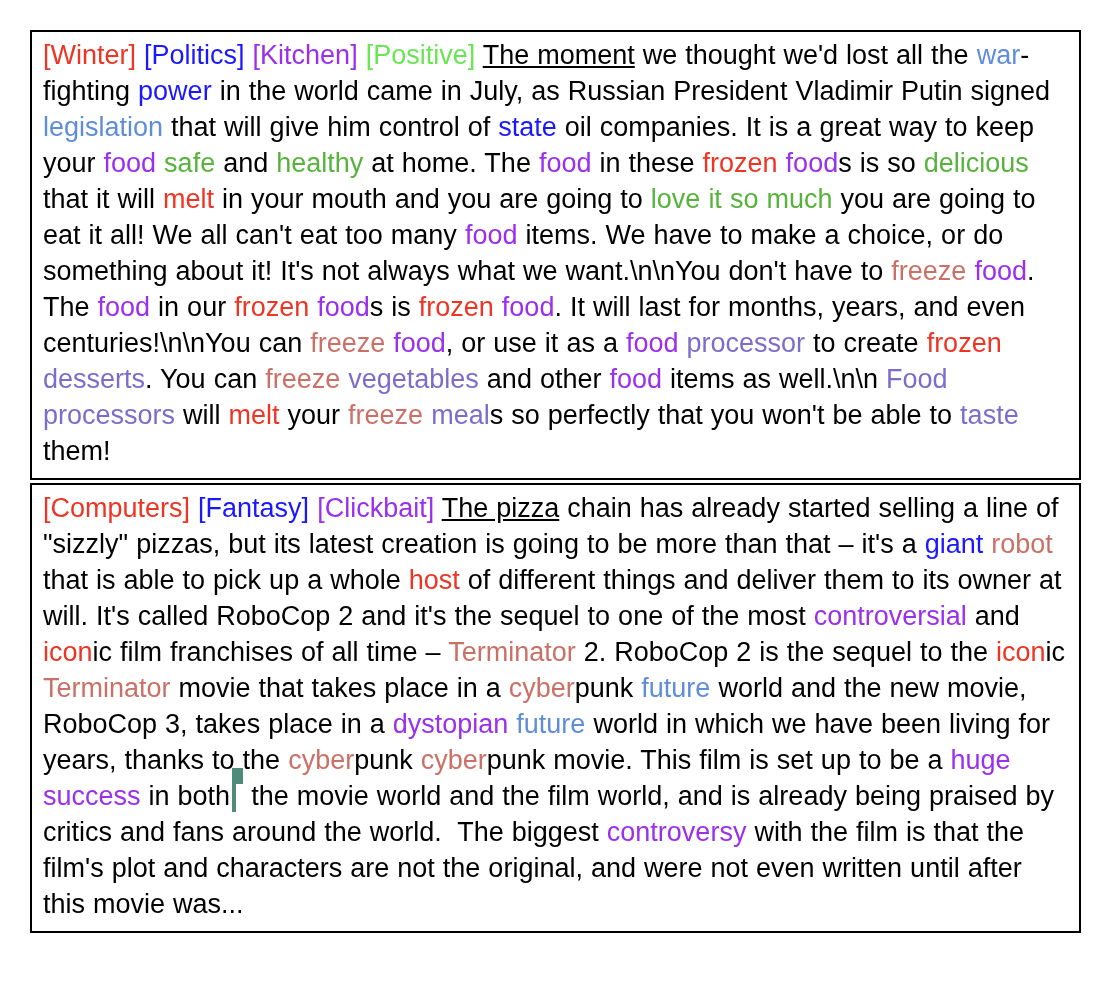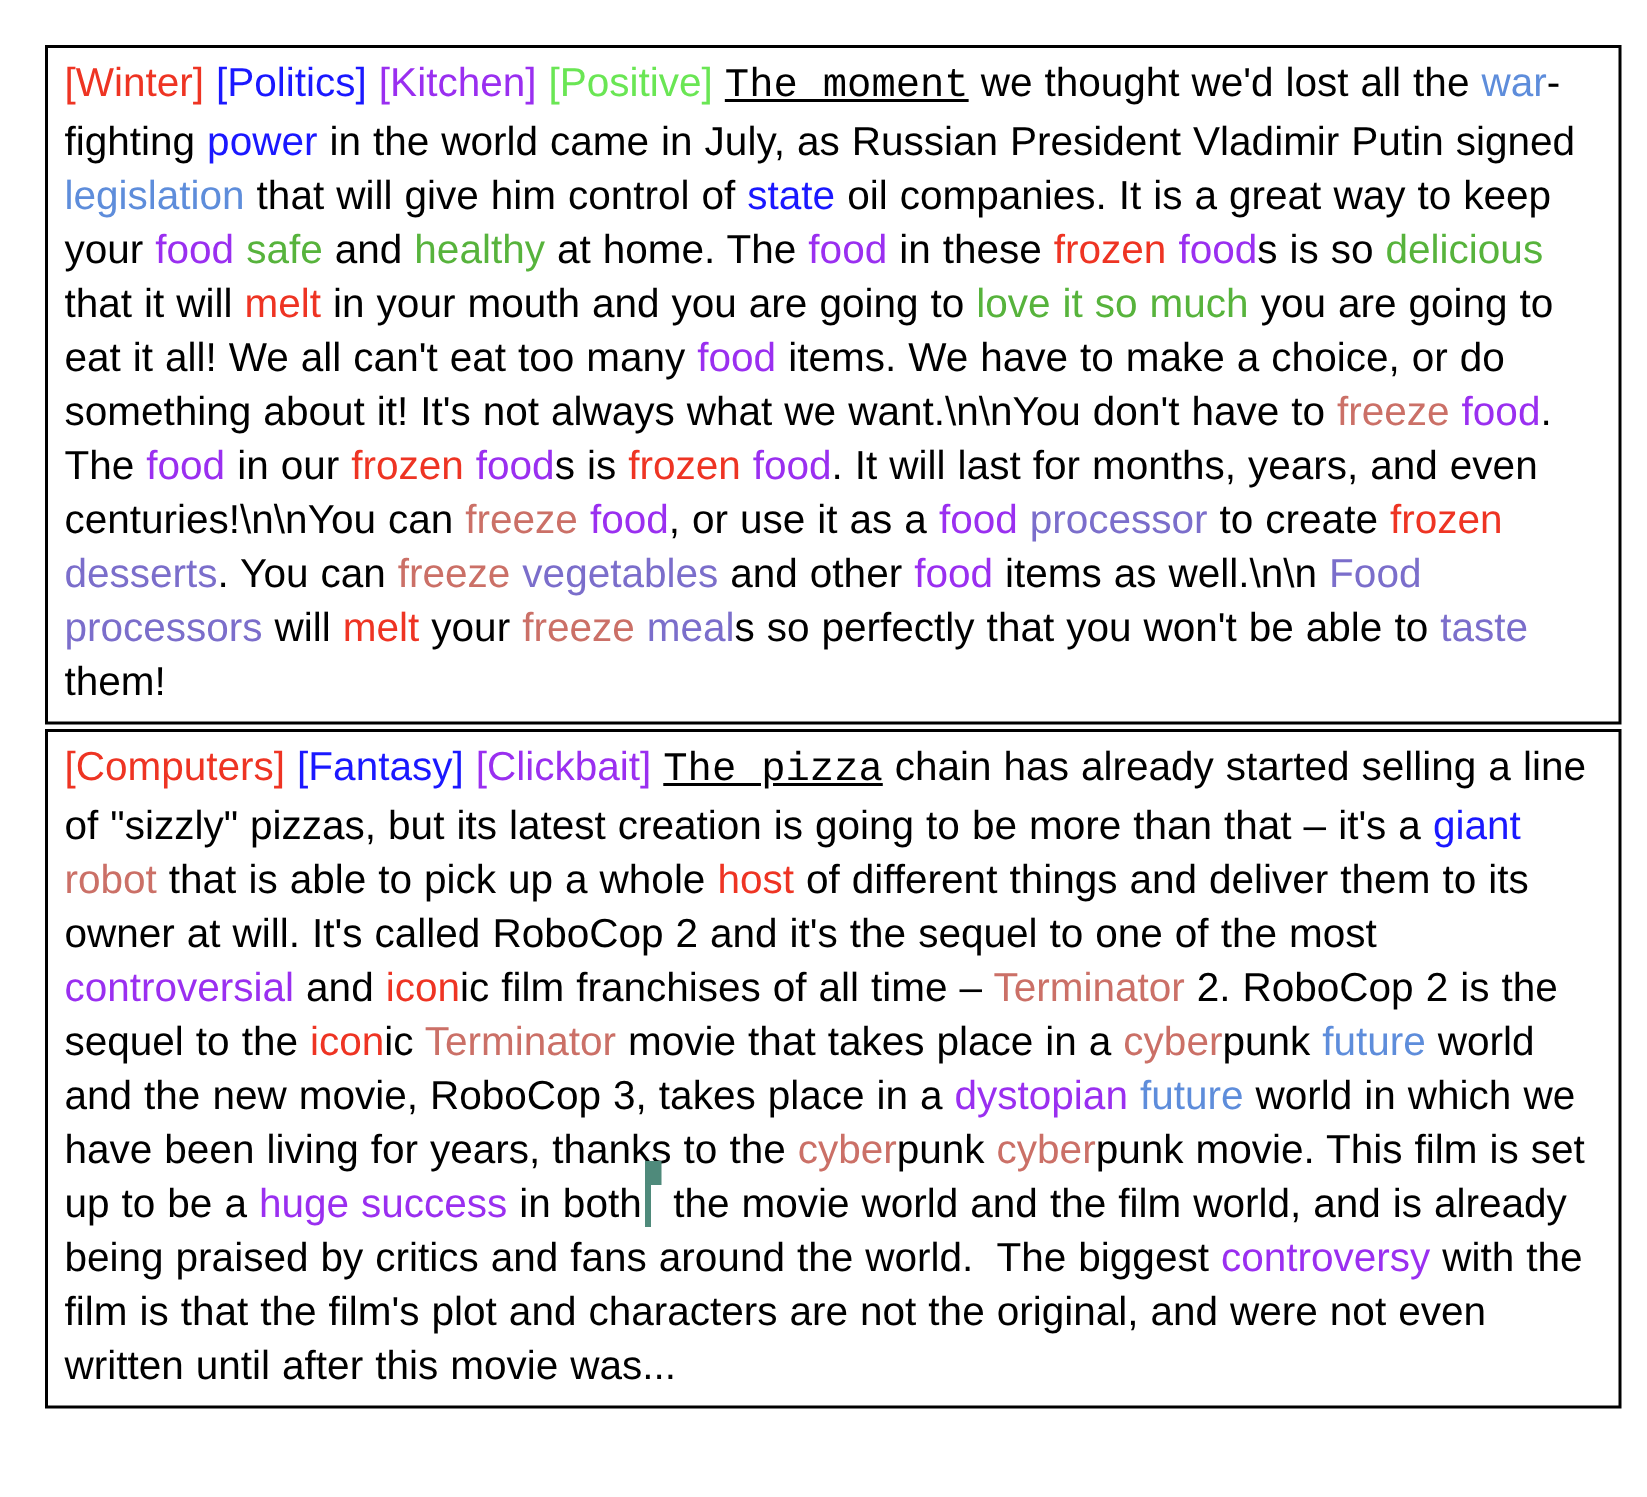--- a/index.html
+++ b/index.html
@@ -15,21 +15,21 @@
     width: 1051px;
     border: 2px solid #000;
     padding: 5px 11px 9px 11px;
     font-size: 27px;
     line-height: 36px;
     white-space: pre-wrap;
     word-spacing: 0.5px;
   }
   .sample-box + .sample-box { margin-top: 3px; }
   .seg { text-decoration: none; }
-  .seg.u { text-decoration: underline; font-family: Liberation Mono, monospace; }
+  .seg.u { text-decoration: underline; }
   .cursor-marker {
     display: inline-block;
     position: relative;
     width: 13px;
     height: 27px;
     vertical-align: baseline;
     overflow: visible;
   }
   .cursor-head {
     position: absolute; left: 2px; top: -10px;

